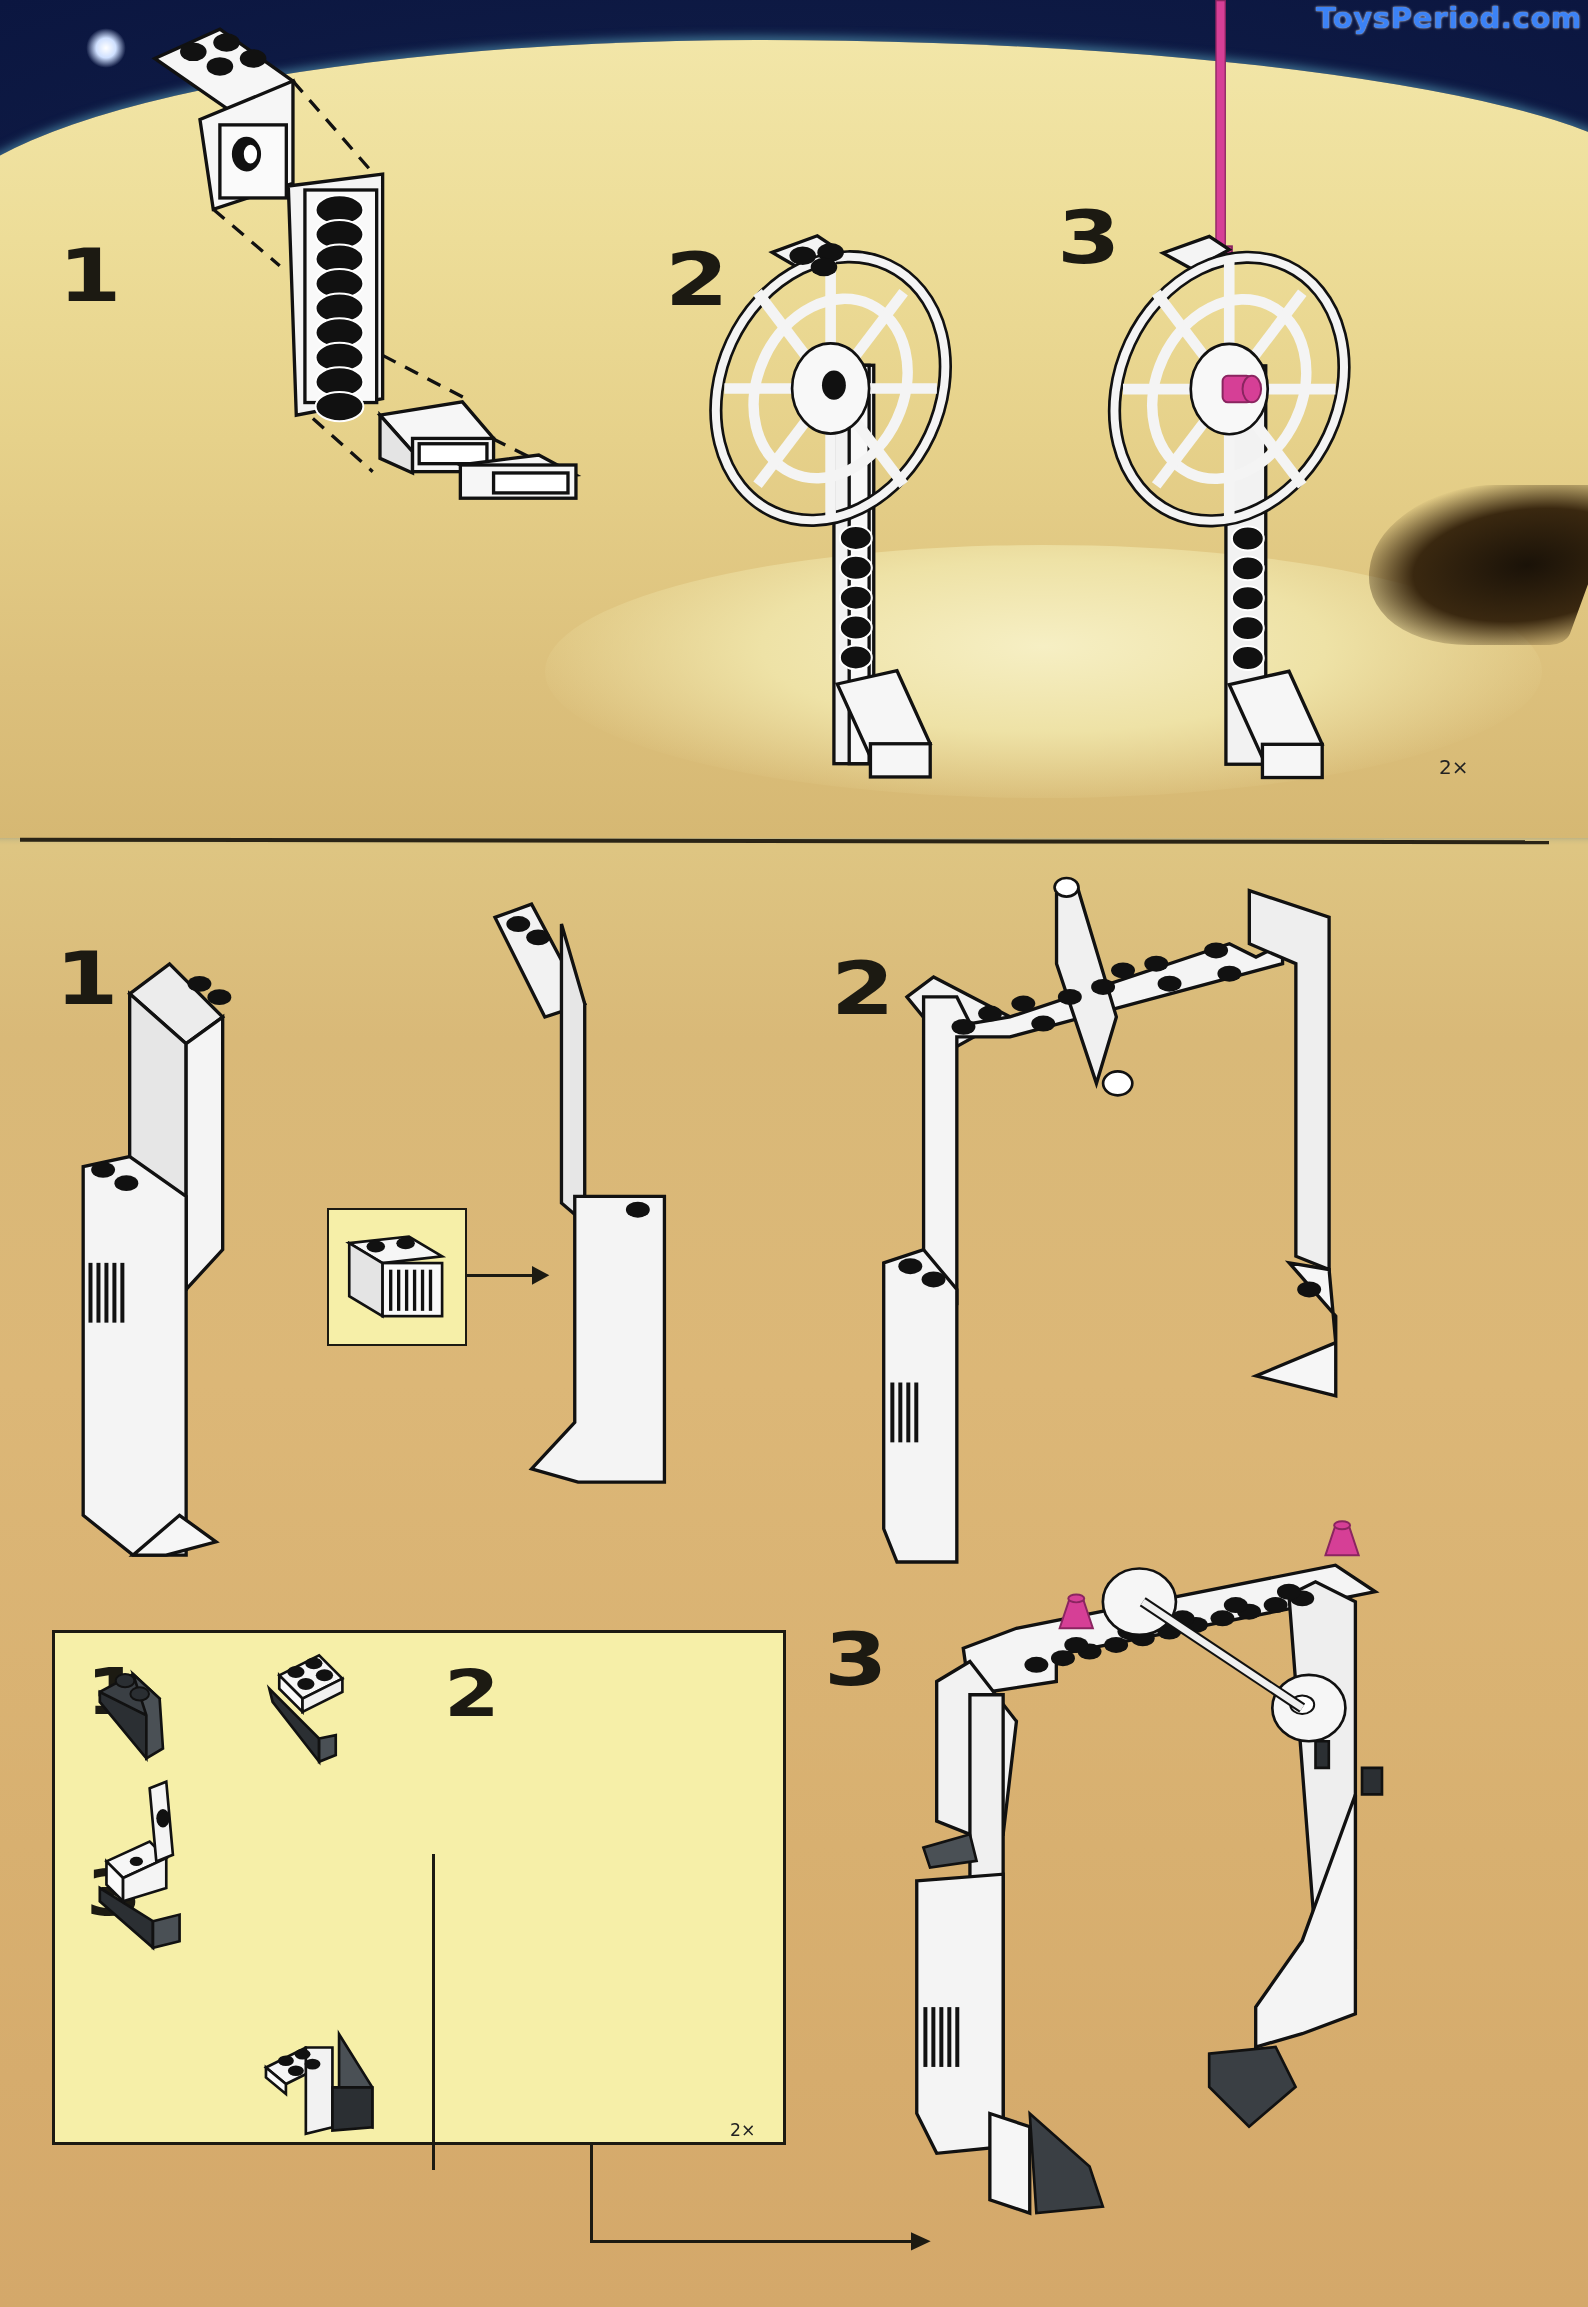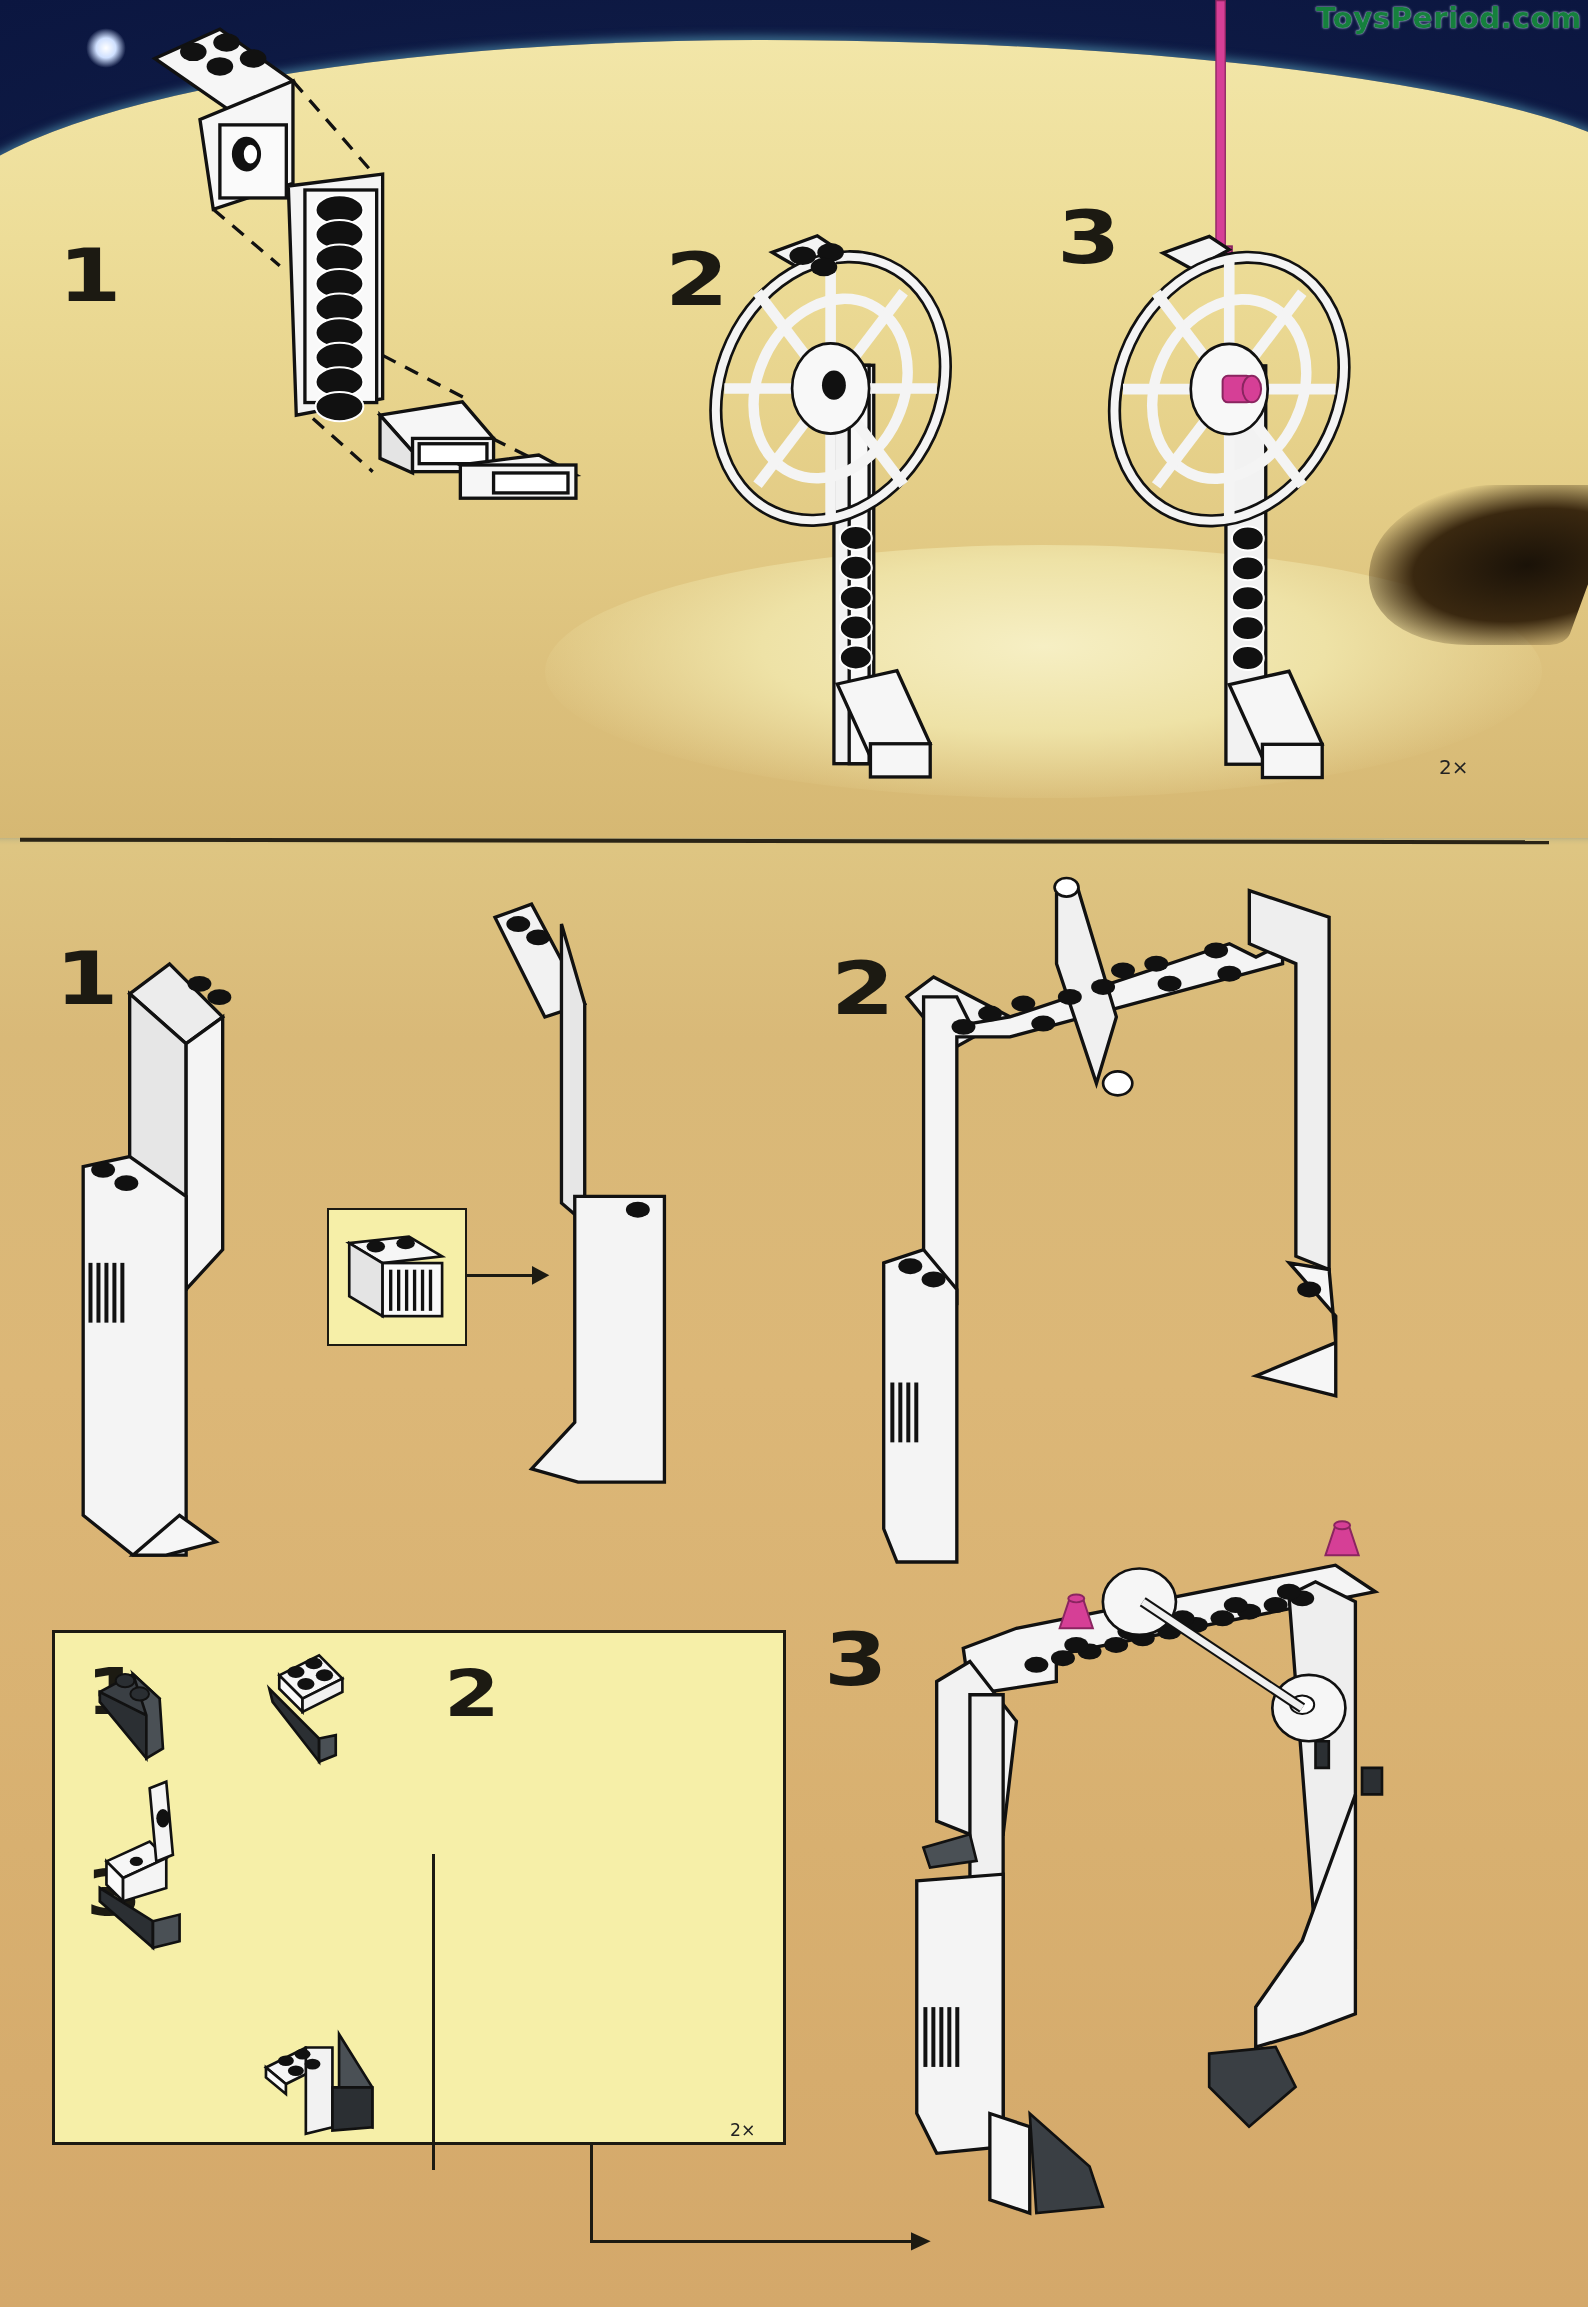--- a/index.html
+++ b/index.html
@@ -9,21 +9,21 @@
     background:radial-gradient(ellipse at 50% 100%,#1d2a5a 0%,#0e1a44 60%,#0b1640 100%);}
   .dune{position:absolute;left:-66px;top:40px;width:1728px;height:798px;border-radius:50% 55% 0 0/25% 20% 0 0;
     background:linear-gradient(180deg,#f2e6a8 0%,#eddd98 25%,#e6d18a 50%,#dcc07c 80%,#d6b873 100%);
     box-shadow:0 -4px 9.3px #3a6a8a;}
   .dune2{position:absolute;left:545px;top:545px;width:997px;height:253px;border-radius:50%;
     background:radial-gradient(ellipse at 50% 40%,#f6efc4 0%,#eee2a6 40%,rgba(230,210,150,0) 75%);}
   .shadow-blob{position:absolute;left:1369px;top:485px;width:226px;height:160px;border-radius:60% 10% 10% 80%;
     background:radial-gradient(ellipse at 70% 50%,#1a1208 0%,#3a2810 50%,rgba(60,40,10,0) 80%);transform:skewX(-20deg);}
   .star{position:absolute;left:86px;top:28px;width:40px;height:40px;border-radius:50%;
     background:radial-gradient(circle,#ffffff 0%,#cfe0ff 35%,rgba(120,150,220,0) 70%);}
-  .watermark{position:absolute;left:1316px;top:1.3px;font:bold 29px "DejaVu Sans",sans-serif;color:#15803d;
+  .watermark{position:absolute;left:1316px;top:1.3px;font:bold 29px "DejaVu Sans",sans-serif;color:#3b82f6;
     text-shadow:0 0 2.7px #9aa7c8,0 0 1.3px #c8cde0;letter-spacing:0.7px;}
   .step-num{position:absolute;font:900 73px "DejaVu Sans",sans-serif;color:#1c1a12;line-height:1;transform:scaleX(1.25);transform-origin:left top;}
   .count{position:absolute;font:20px "DejaVu Sans",sans-serif;color:#222;}
   .divider{position:absolute;left:20px;top:839px;width:1529px;height:4px;background:#2a2416;transform:rotate(0.1deg);}
   .subbox{position:absolute;left:52px;top:1630px;width:728px;height:509px;background:#f6efa8;border:3.3px solid #1c1a12;}
   .subbox-divider{position:absolute;left:432px;top:1854px;width:2.7px;height:316px;background:#1c1a12;}
   .callout{position:absolute;left:327px;top:1208px;width:136px;height:134px;background:#f6efa8;border:2.7px solid #1c1a12;}
   svg{position:absolute;overflow:visible;}
   .arrow-line{position:absolute;background:#1c1a12;}
 </style>

